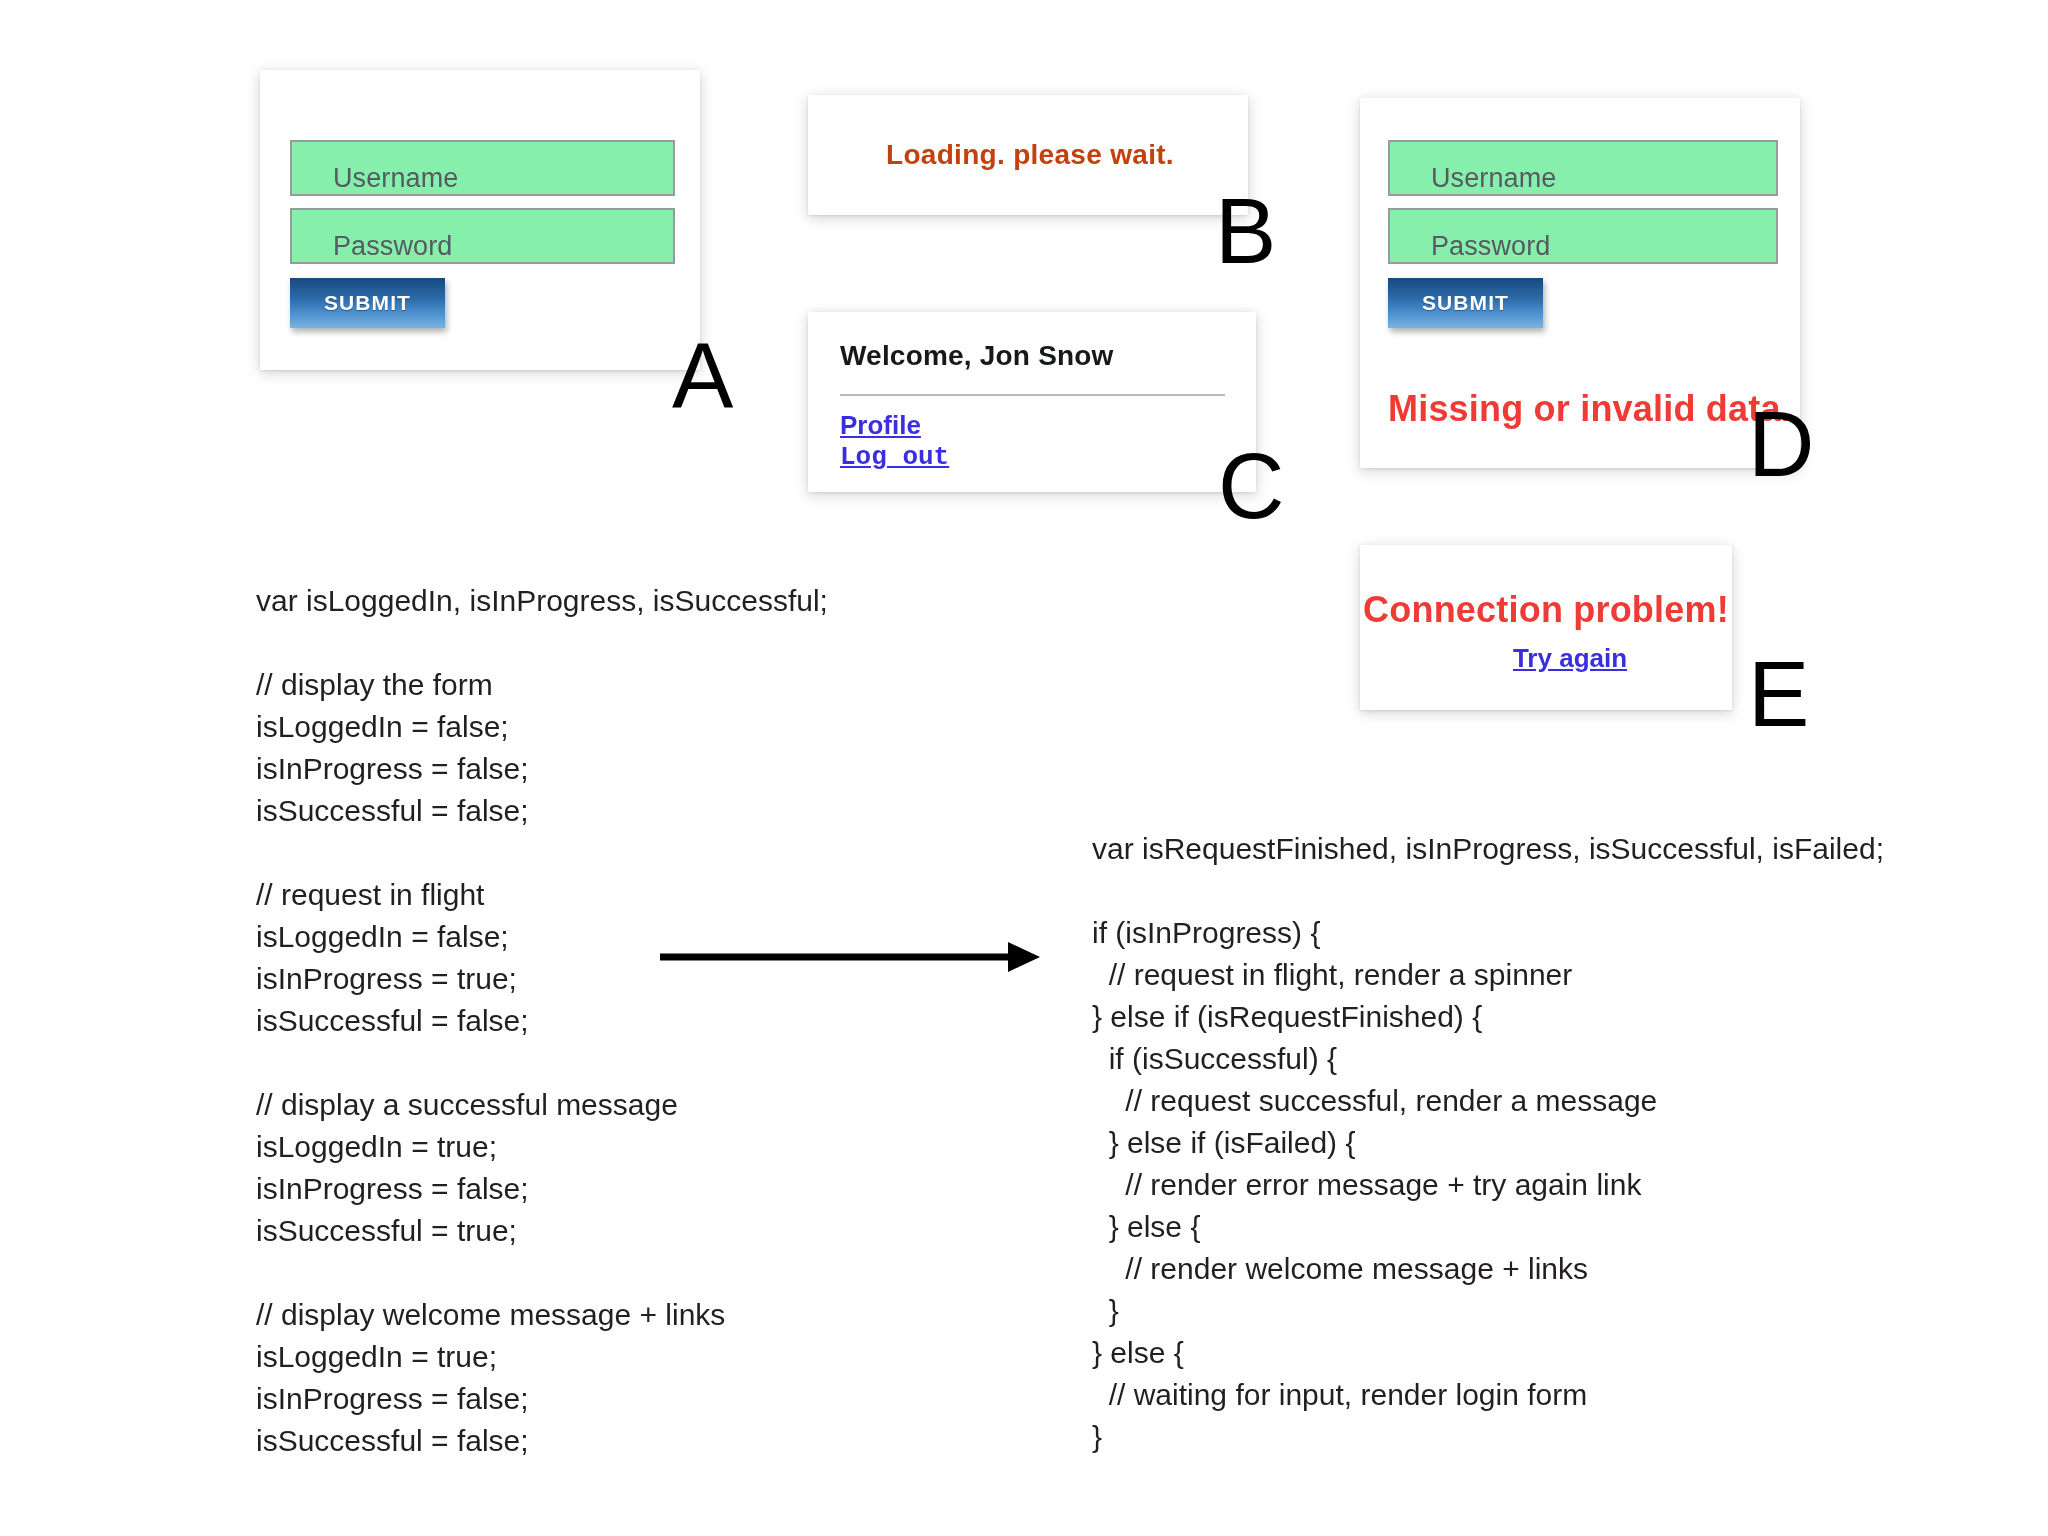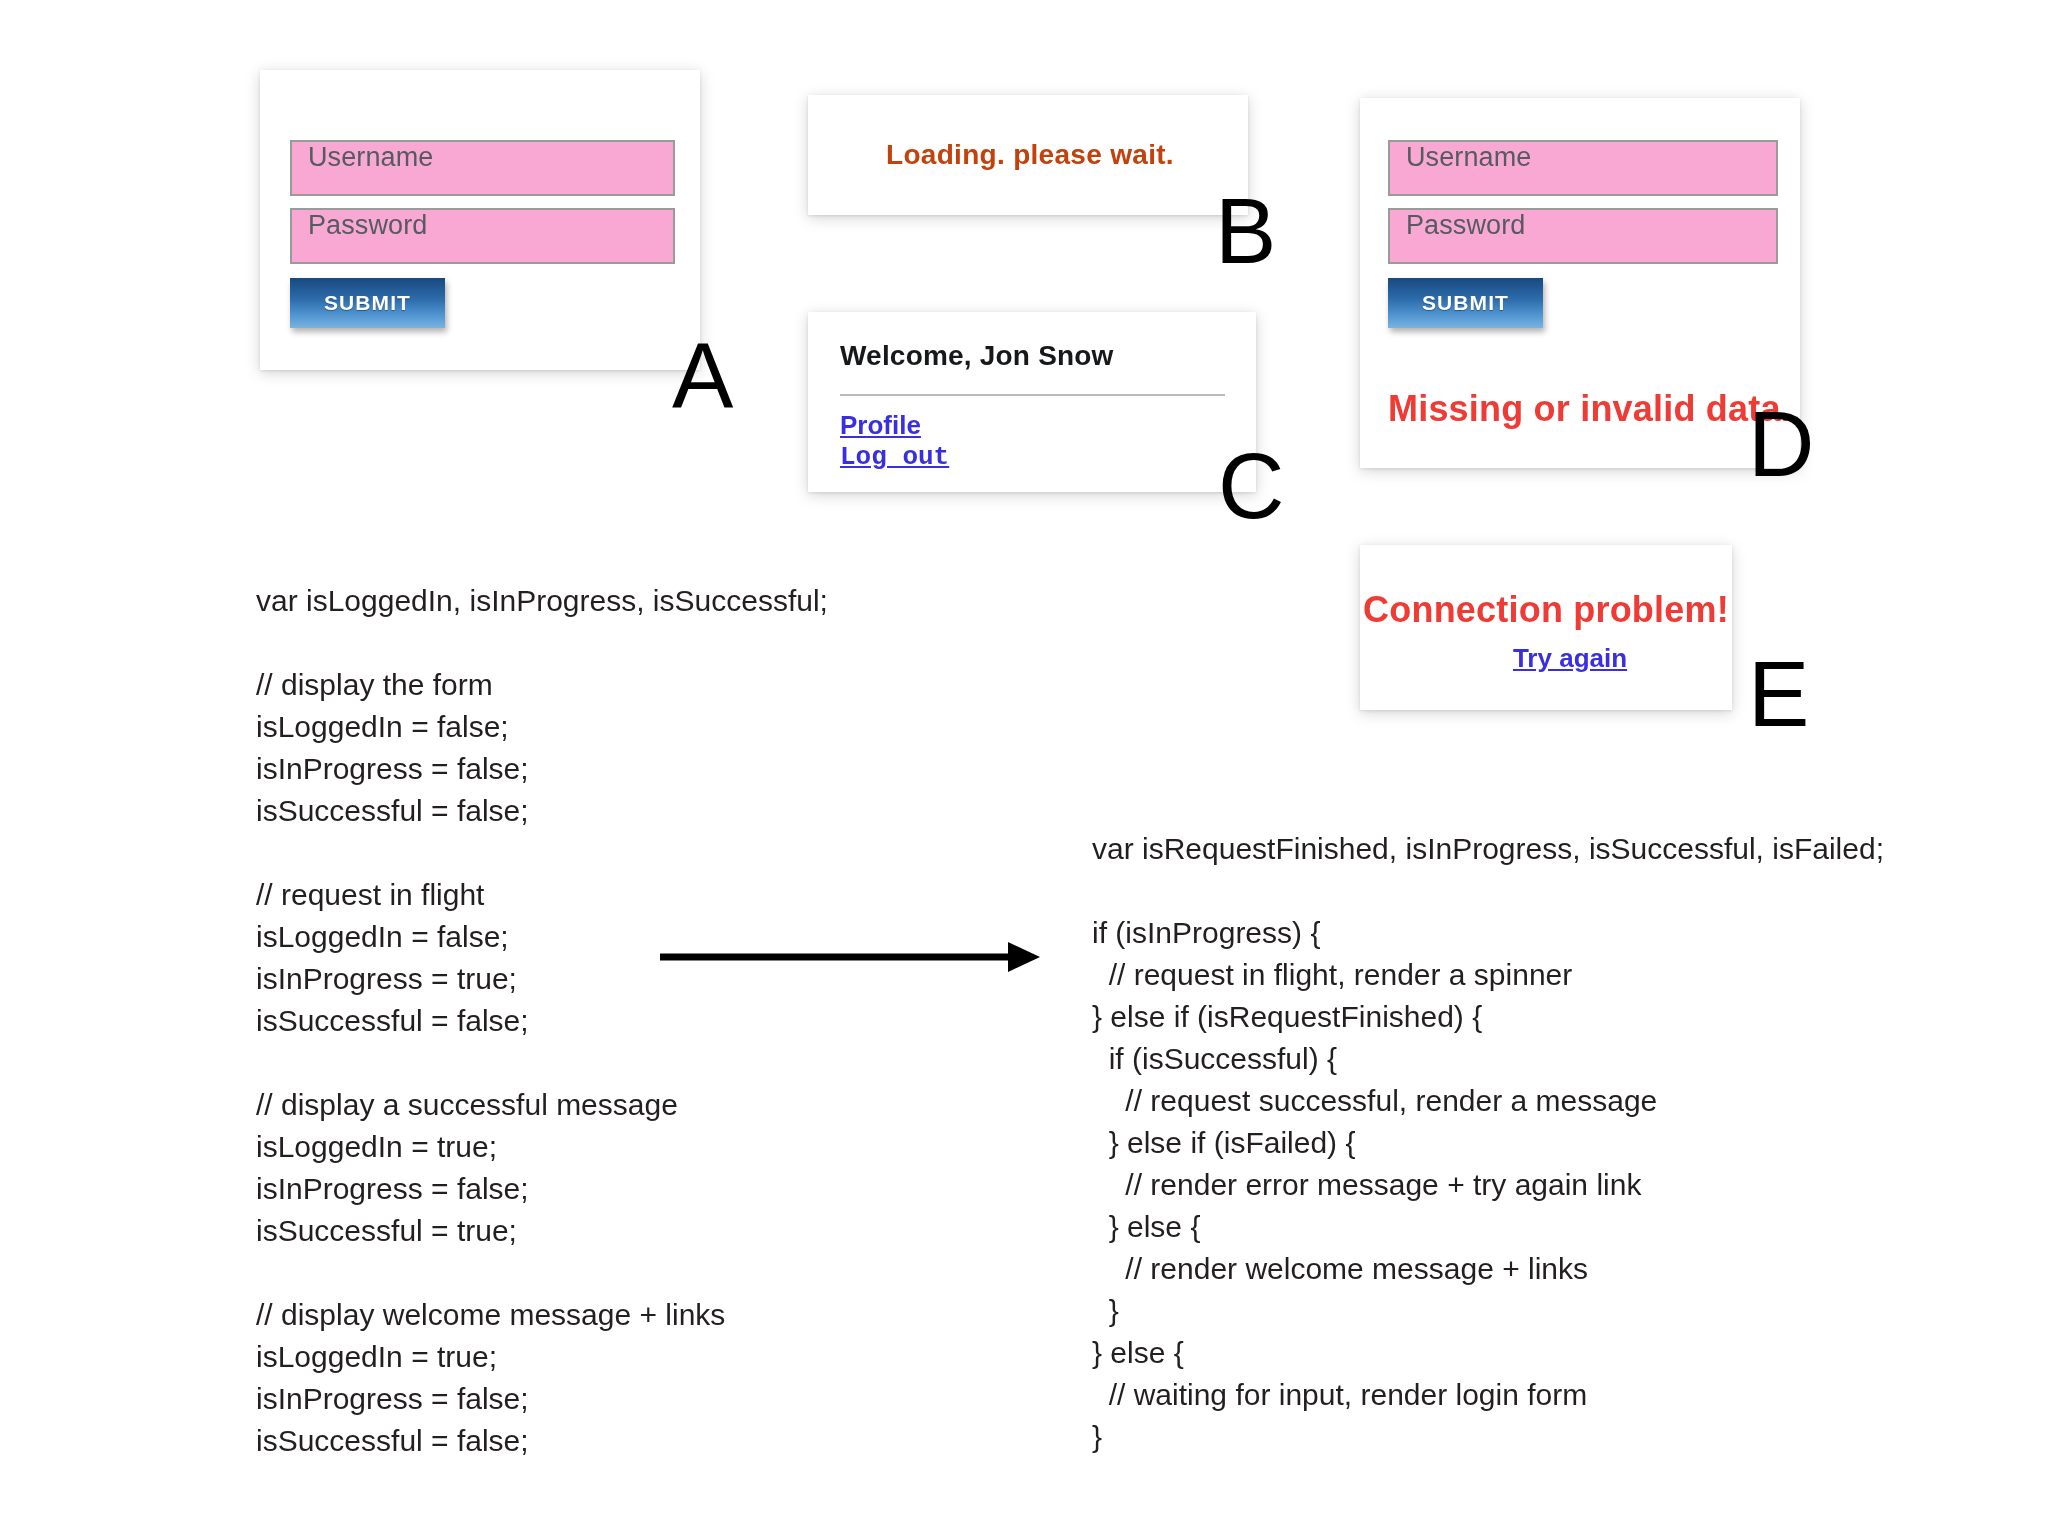--- a/index.html
+++ b/index.html
@@ -19,23 +19,24 @@
   
   .card {
     position: absolute;
     background: #ffffff;
     box-shadow: 0 3px 14px rgba(0,0,0,0.17), 0 1px 3px rgba(0,0,0,0.10);
   }
 
   .field {
     box-sizing: border-box;
     border: 2px solid #9a9a9a;
-    background: #f9a8d4;
+    background: #86efac;
     display: flex;
-    align-items: flex-start;
+    align-items: flex-end;
+    padding-left: 25px;
   }
   .field-text {
     color: #555b60;
     font-family: "Liberation Sans", sans-serif;
     font-size: 27px;
     letter-spacing: .1px;
     padding-left: 16px;
   }
 
   .submit-btn {

